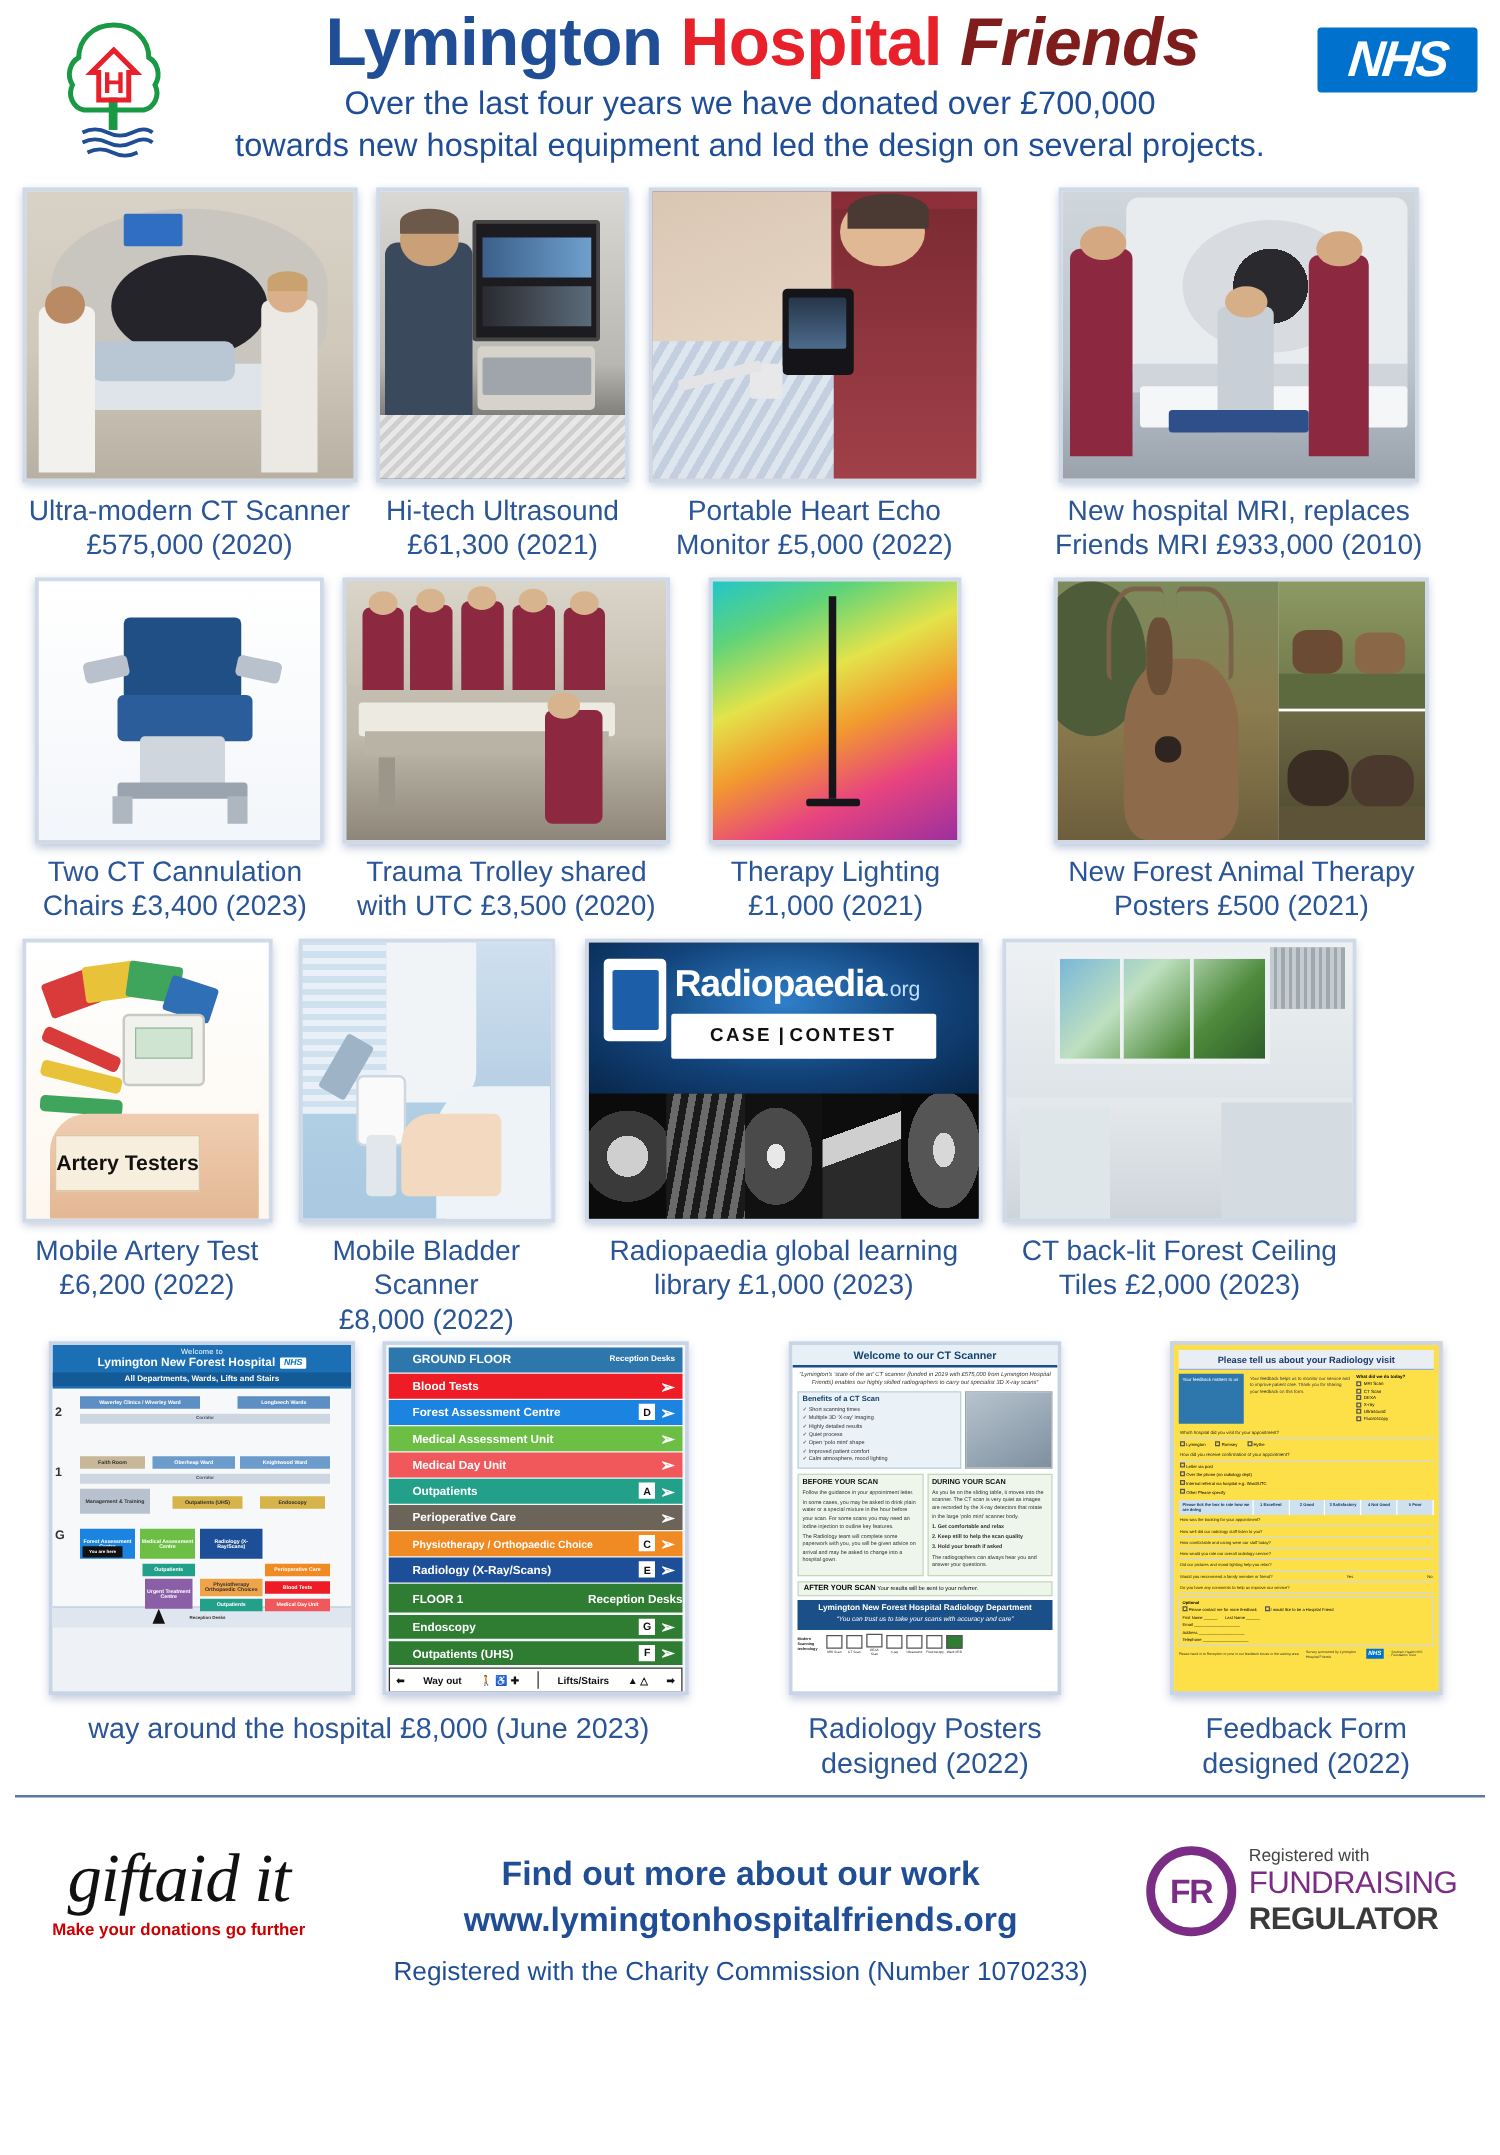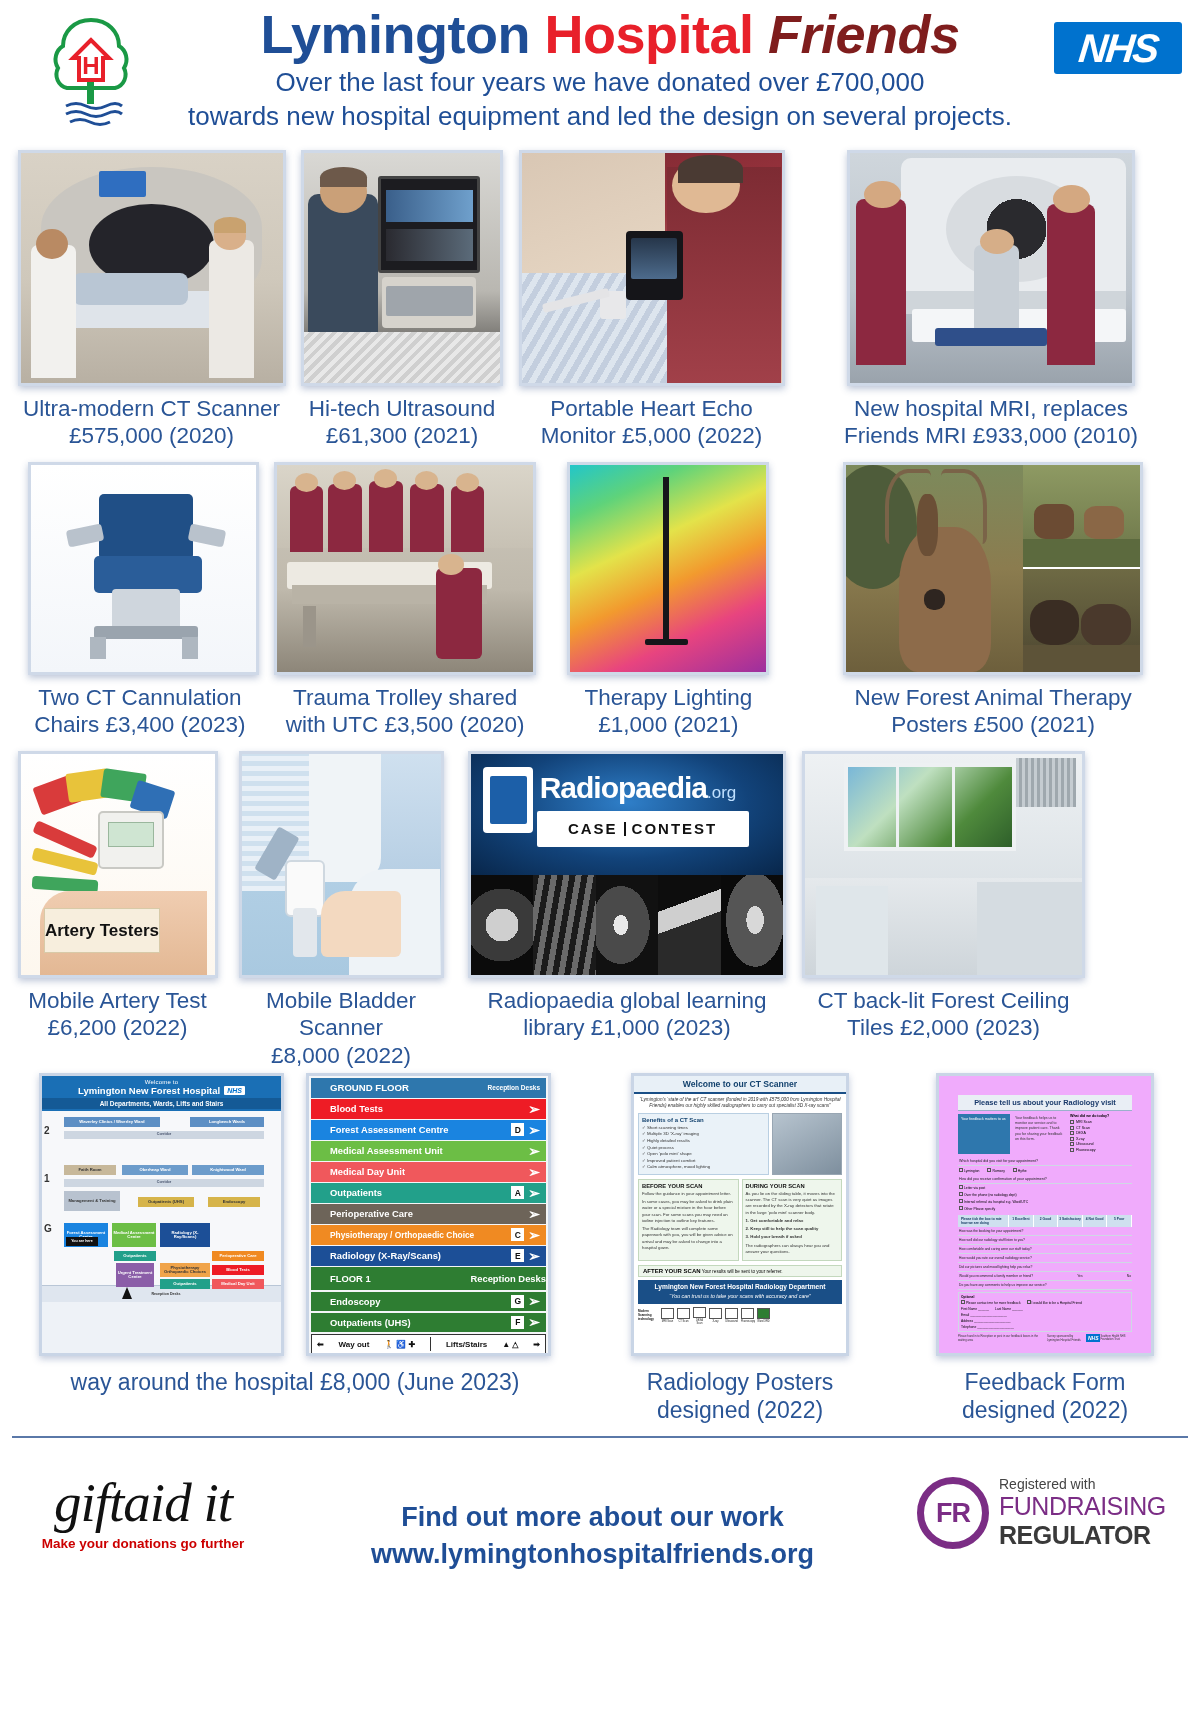--- a/index.html
+++ b/index.html
@@ -138,21 +138,21 @@
   .rp-after b { font-size:6px; }
   .rp-band { margin:3px 4px 0; background:#1a4f87; color:#fff; text-align:center;
              font-size:6.6px; font-weight:bold; padding:3px 2px; line-height:1.35;}
   .rp-band i { font-size:5.3px; font-weight:normal; }
   .rp-icons { display:flex; align-items:center; gap:3px; padding:3px 4px; }
   .rp-ico { width:13px; }
   .rp-ico .box { height:11px; border:1px solid #555; background:#fff; }
   .rp-ico .lbl { font-size:2.6px; text-align:center; color:#222; margin-top:1px; }
 
   
-  .fb { background:#f0abfc; padding:19px; }
+  .fb { background:#fde047; padding:4px; }
   .fb-title { background:#e9eef5; color:#1a3a6b; font-weight:bold; font-size:7.4px;
               text-align:center; padding:3px 0; border-bottom:1px solid #9bb0cc;}
   .fb-top { display:flex; gap:3px; margin-top:3px; }
   .fb-blue { width:52px; background:#2e77ad; color:#fff; font-size:3.6px; padding:3px; line-height:1.4;}
   .fb-txt { flex:1; font-size:3.6px; color:#333; line-height:1.45; padding:2px;}
   .fb-chk { width:62px; font-size:3.6px; }
   .fb-chk .ci { display:flex; align-items:center; gap:2px; margin-bottom:1.6px;}
   .fb-chk .bx { width:4px; height:4px; border:1px solid #555; }
   .fb-qs { margin-top:3px; font-size:3.6px; }
   .fb-q { border-bottom:1px solid #cfd8e4; padding:2px 1px; color:#222; }
@@ -797,20 +797,21 @@
 
   <div class="divider"></div>
   <div class="footer">
     <div class="giftaid">
       <div class="ga">giftaid it</div>
       <div class="gs">Make your donations go further</div>
     </div>
     <div class="foot-mid">
       <div class="l1">Find out more about our work</div>
       <div class="l2">www.lymingtonhospitalfriends.org</div>
+      <div class="l3">Registered with the Charity Commission (Number 1070233)</div>
     </div>
     <div class="fr">
       <div class="fr-circle">
         <span>FR</span>
       </div>
       <div class="fr-txt">
         <div class="r1">Registered with</div>
         <div class="r2">FUNDRAISING</div>
         <div class="r3">REGULATOR</div>
       </div>

